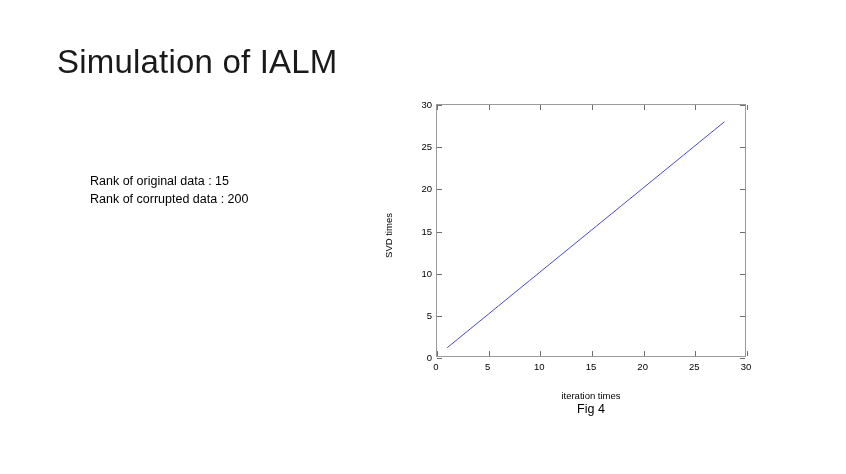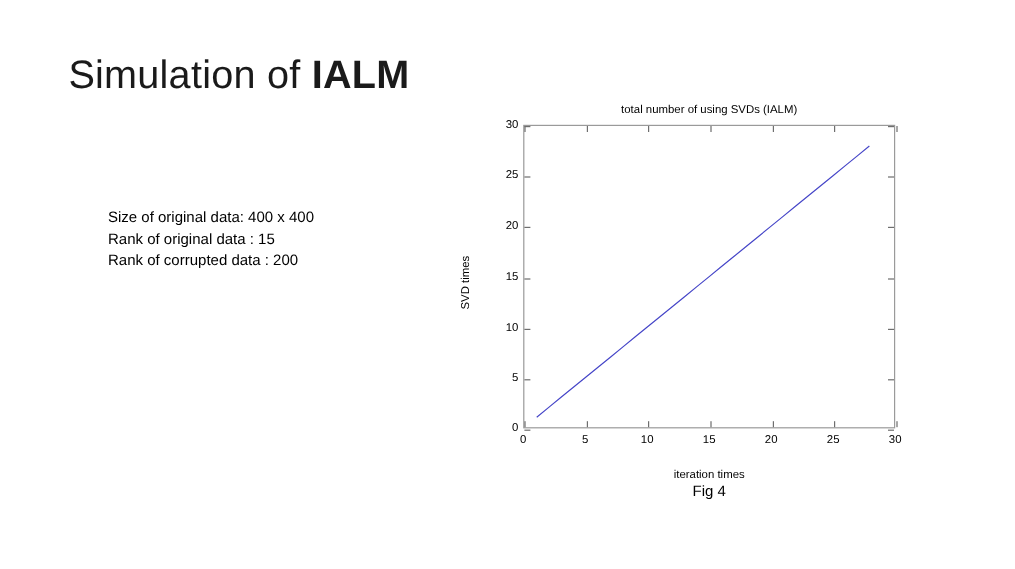--- a/index.html
+++ b/index.html
@@ -21,21 +21,21 @@
     position: absolute;
     left: 57px;
     top: 43px;
     font-size: 33px;
     font-weight: 300;
     letter-spacing: 0.2px;
     color: #1a1a1a;
     white-space: nowrap;
   }
   #slide-title .strong {
-    font-weight: 700;
+    font-weight: 400;
   }
 
   
   #params-block {
     position: absolute;
     left: 90px;
     top: 172px;
     font-size: 12.5px;
     line-height: 18px;
     color: #000000;
@@ -154,28 +154,26 @@
   }
 </style>
 </head>
 <body>
 
 <div id="slide-title">
   <span>Simulation of </span><span class="strong">IALM</span>
 </div>
 
 <div id="params-block">
-  <span class="param-line">Size of original data: 400 x 400</span>
   <span class="param-line">Rank of original data : 15</span>
   <span class="param-line">Rank of corrupted data : 200</span>
 </div>
 
 <div id="figure-wrap">
 
-  <div id="chart-title">total number of using SVDs (IALM)</div>
 
   <div id="plot-box">
     <div id="plot-area">
       <svg id="plot-svg" viewBox="0 0 310 253" preserveAspectRatio="none">
           <polyline points="10.33,244.57 20.67,236.13 31.00,227.70 41.33,219.27 51.67,210.83 62.00,202.40 72.33,193.97 82.67,185.53 93.00,177.10 103.33,168.67 113.67,160.23 124.00,151.80 134.33,143.37 144.67,134.93 155.00,126.50 165.33,118.07 175.67,109.63 186.00,101.20 196.33,92.77 206.67,84.33 217.00,75.90 227.33,67.47 237.67,59.03 248.00,50.60 258.33,42.17 268.67,33.73 279.00,25.30 289.33,16.87" fill="none" stroke="#4646c8" stroke-width="1" vector-effect="non-scaling-stroke"></polyline>
         </svg>
     </div>
     <div id="ticks-layer">
         <div class="tick-v tick-bottom" style="left: 0px;"></div>
         <div class="tick-v tick-top" style="left: 0px;"></div>

